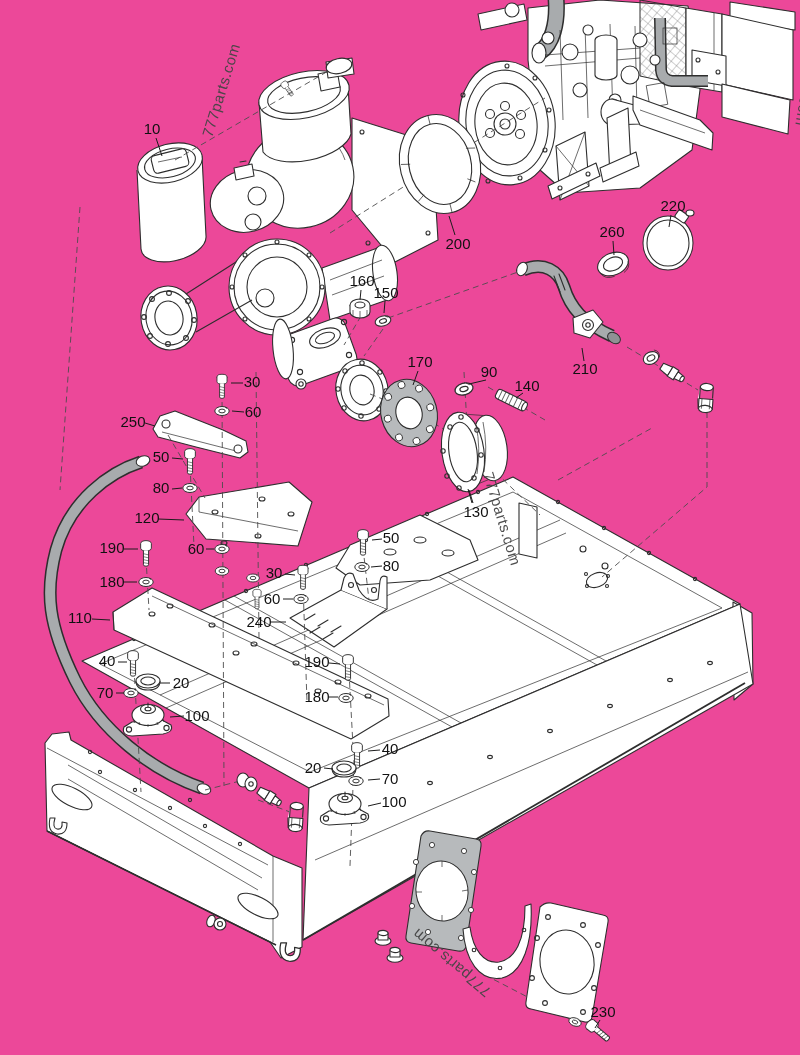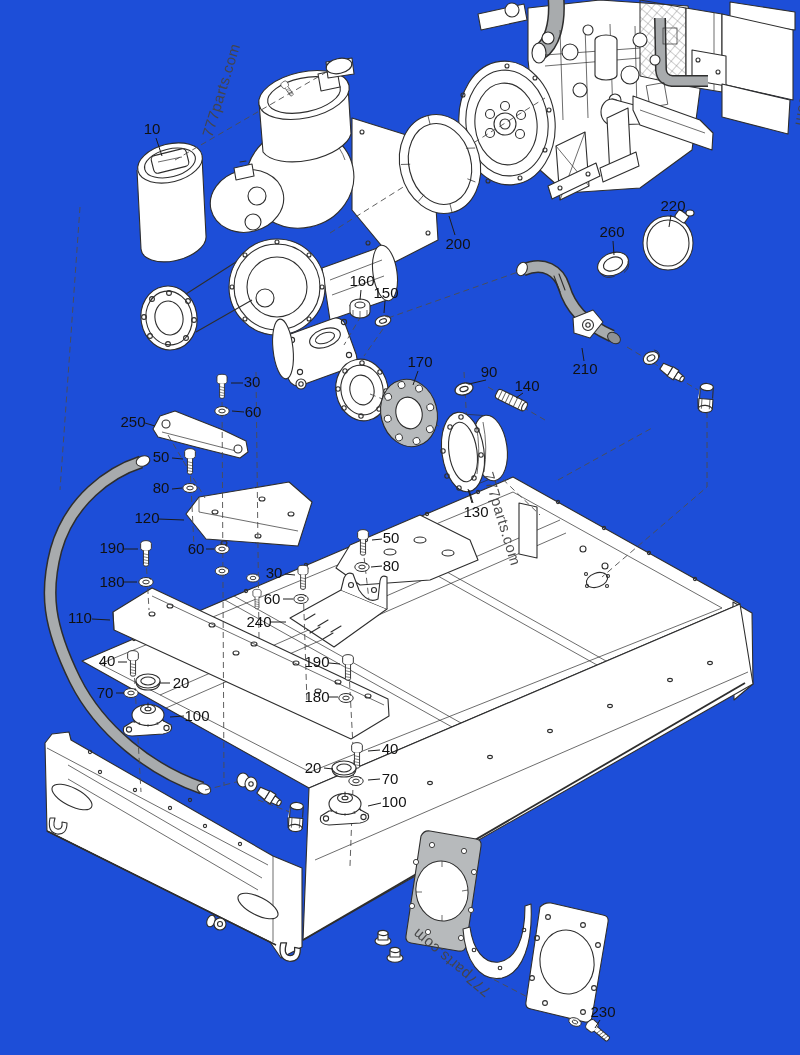--- a/index.html
+++ b/index.html
@@ -1,16 +1,16 @@
 <!DOCTYPE html>
 <html><head>
 <meta charset="utf-8">
 <style>
   html,body{margin:0;padding:0;background:#ffffff;}
-  .stage{position:relative;width:800px;height:1055px;background:#1d4ed8;overflow:hidden;
+  .stage{position:relative;width:800px;height:1055px;background:#ec4899;overflow:hidden;
          font-family:"Liberation Sans", sans-serif;}
   svg{position:absolute;left:0;top:0;}
   .ln{fill:none;stroke:#2e2e2e;stroke-width:1.1;stroke-linejoin:round;stroke-linecap:round;}
   .lnf{fill:#ffffff;stroke:#2e2e2e;stroke-width:1.1;stroke-linejoin:round;}
   .thin{fill:none;stroke:#2e2e2e;stroke-width:0.7;}
   .dash{fill:none;stroke:#4d4d4d;stroke-width:0.9;stroke-dasharray:6 4;}
   .leader{stroke:#1c1c1c;stroke-width:1;}
   .callout{font-size:15px;fill:#111;}
   .wm{font-size:15px;fill:#454545;opacity:.95;letter-spacing:.5px;}
 </style>

